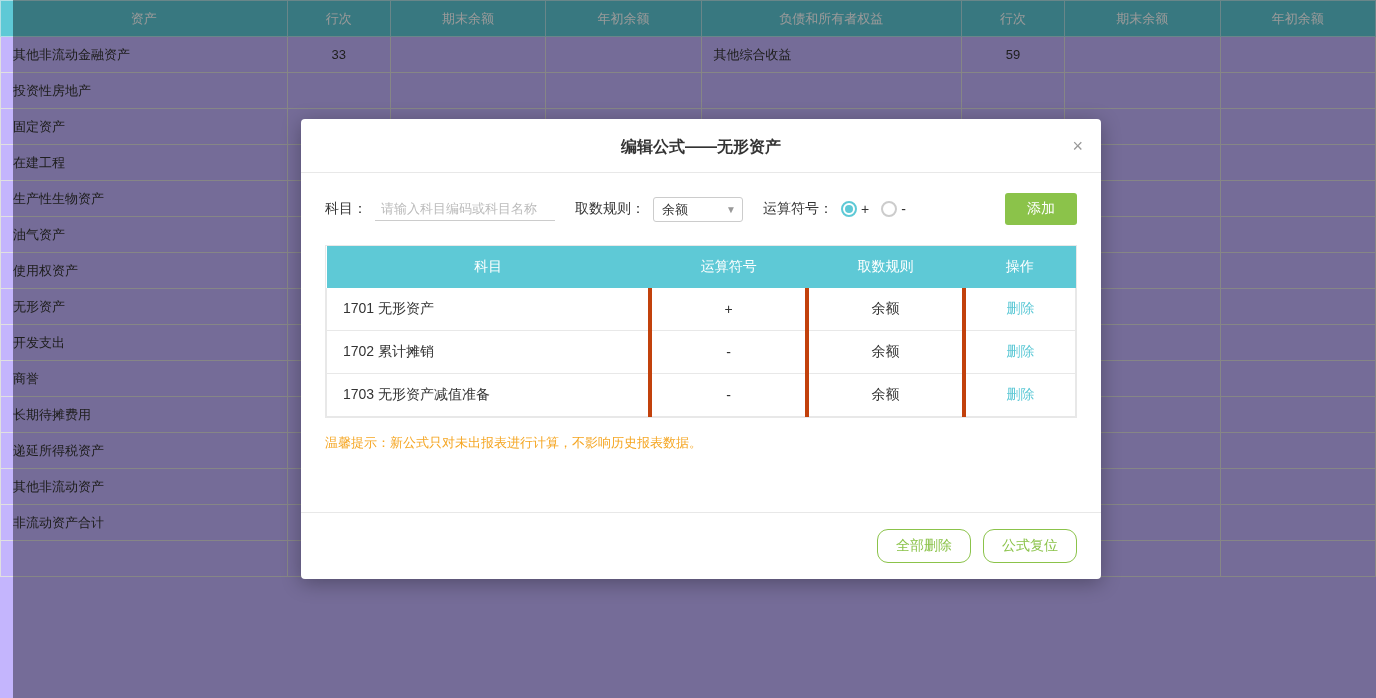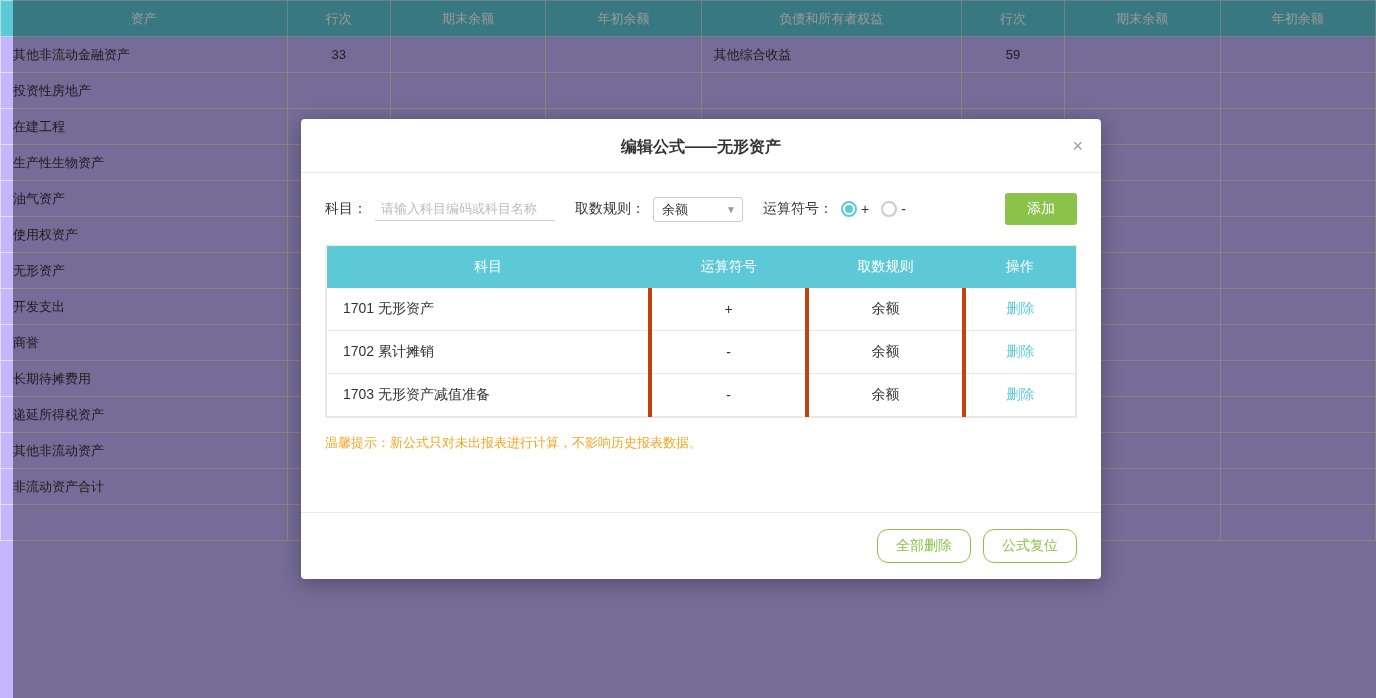--- a/index.html
+++ b/index.html
@@ -333,20 +333,30 @@
         <td>33</td>
         <td></td>
         <td></td>
         <td class="left-text">其他综合收益</td>
         <td>59</td>
         <td></td>
         <td></td>
       </tr>
       <tr>
         <td class="left-text">投资性房地产</td>
+        <td></td>
+          <td></td>
+          <td></td>
+        <td></td>
+          <td></td>
+          <td></td>
+          <td></td>
+      </tr>
+      <tr>
+        <td class="left-text">固定资产</td>
         <td></td>
           <td></td>
           <td></td>
         <td></td>
           <td></td>
           <td></td>
           <td></td>
       </tr>
       <tr>
         <td class="left-text">在建工程</td>

